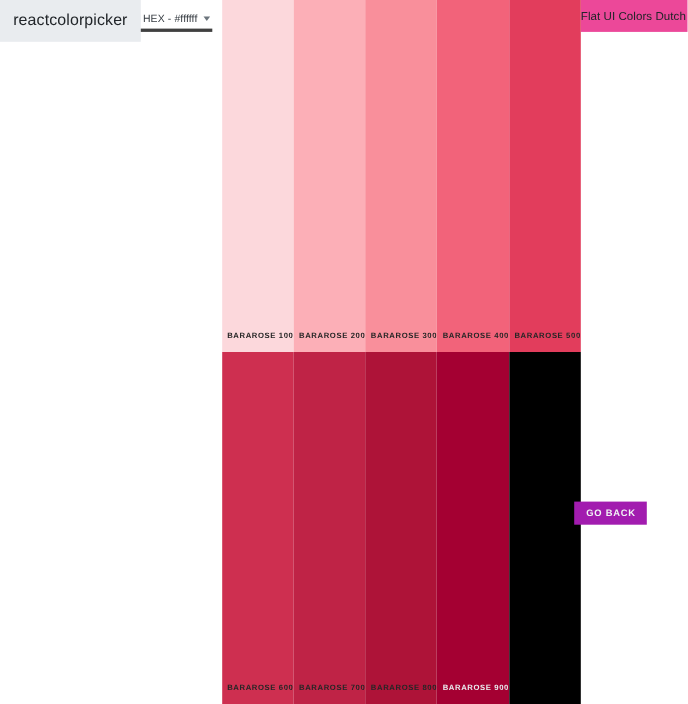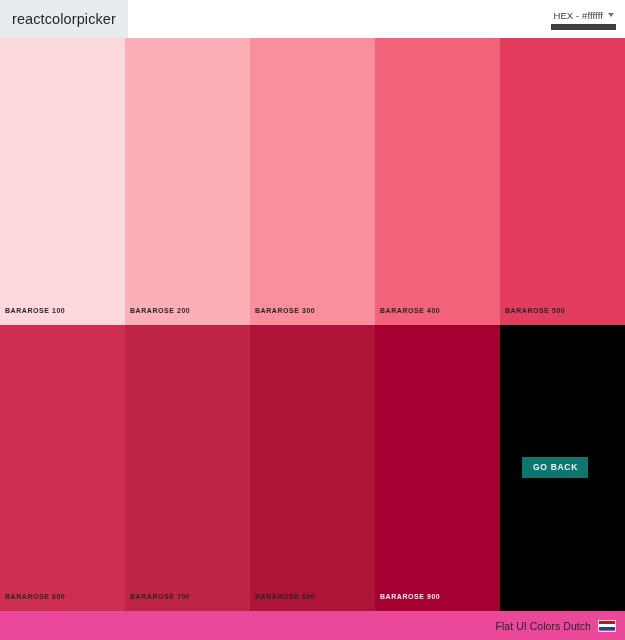--- a/index.html
+++ b/index.html
@@ -12,21 +12,21 @@
     overflow: hidden;
     background: #ffffff;
     font-family: "Liberation Sans", sans-serif;
     -webkit-font-smoothing: antialiased;
   }
 
   #app {
     width: 625px;
     height: 640px;
     display: flex;
-    flex-direction: column;
+    flex-direction: row;
     position: relative;
   }
 
   
   .navbar {
     height: 38px;
     min-height: 38px;
     background: #ffffff;
     display: flex;
     align-items: stretch;
@@ -46,21 +46,21 @@
   }
   .nav-right {
     display: flex;
     align-items: center;
     padding-right: 9px;
   }
   .format-select {
     display: flex;
     align-items: center;
     gap: 5px;
-    border-bottom: 6px solid #404040;
+    border-bottom: 3px solid #404040;
     padding: 2px 2px 3px 2px;
     cursor: pointer;
     user-select: none;
   }
   .format-label {
     font-size: 9.5px;
     color: #343a40;
     letter-spacing: 0.1px;
     white-space: nowrap;
   }
@@ -105,21 +105,21 @@
     color: #e9ecef;
   }
 
   
   .go-back-wrap {
     position: absolute;
     right: 37px;
     top: 456px;
   }
   .go-back-btn {
-    background: #0f766e;
+    background: #a21caf;
     color: #f1f3f5;
     border: none;
     font-family: "Liberation Sans", sans-serif;
     font-size: 8.5px;
     font-weight: bold;
     letter-spacing: 0.7px;
     padding: 6px 10px 6px 11px;
     cursor: pointer;
     text-transform: uppercase;
     line-height: 1;

